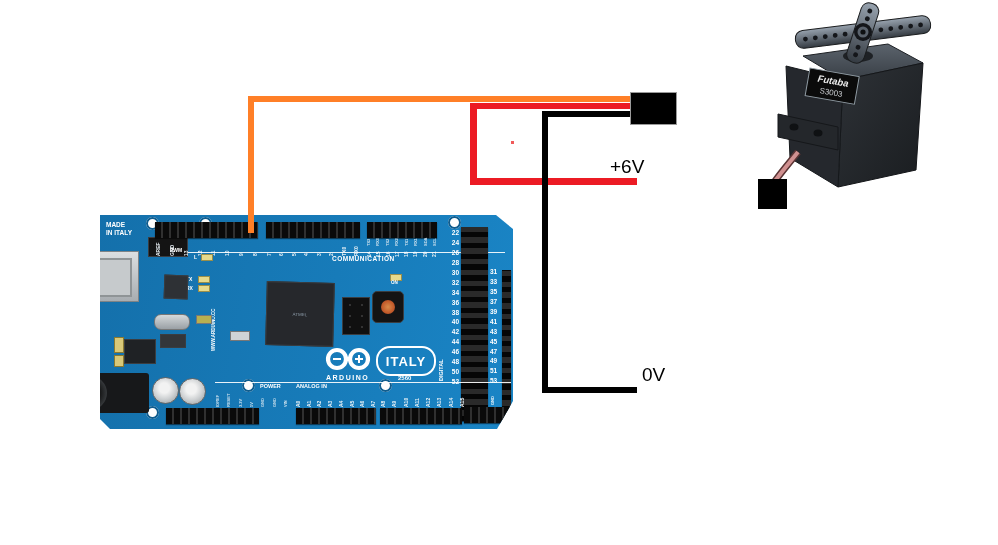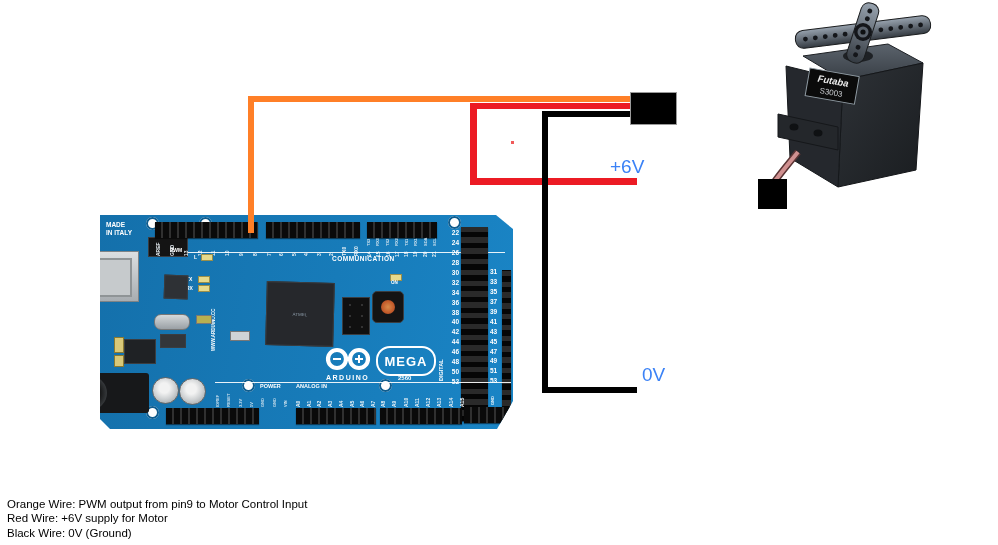--- a/index.html
+++ b/index.html
@@ -4,21 +4,21 @@
 <style>
   html,body{margin:0;padding:0;background:#fff;}
   #canvas{position:relative;width:998px;height:545px;background:#fff;overflow:hidden;
           font-family:"Liberation Sans",sans-serif;}
   .abs{position:absolute;}
 
   
   .wire{position:absolute;}
 
   
-  .vlabel{position:absolute;font-size:19px;color:#3b82f6;font-family:"Liberation Sans",sans-serif;}
+  .vlabel{position:absolute;font-size:19px;color:#000000;font-family:"Liberation Sans",sans-serif;}
 
   
   #captions{position:absolute;left:7px;top:497px;font-size:11.5px;line-height:14.4px;color:#000;}
 
   
   #board{position:absolute;left:100px;top:215px;width:413px;height:214px;
          background:linear-gradient(100deg,#1470ab 0%,#177bb9 55%,#1a85c6 100%);
          clip-path:polygon(0 0,396px 0,413px 14px,413px 186px,397px 214px,10px 214px,0 204px);}
   .hole{position:absolute;width:13px;height:13px;border-radius:50%;background:#fdfdfd;box-shadow:0 0 0 2px #0f5d8f inset;}
   .header{position:absolute;background:repeating-linear-gradient(90deg,#0a0a0a 0 6.5px,#303030 6.5px 8px);
@@ -153,21 +153,21 @@
     <div class="cap" style="left:79px;top:163px;width:25px;height:25px;"></div>
 
     <svg class="abs" style="left:222px;top:132px;" width="58" height="26" viewBox="0 0 58 26">
       <circle cx="15" cy="12" r="9" fill="none" stroke="#fff" stroke-width="4.2"></circle>
       <circle cx="37" cy="12" r="9" fill="none" stroke="#fff" stroke-width="4.2"></circle>
       <rect x="11" y="11" width="8" height="2" fill="#fff"></rect>
       <rect x="33" y="11" width="8" height="2" fill="#fff"></rect>
       <rect x="36" y="8" width="2" height="8" fill="#fff"></rect>
     </svg>
     <div class="wtext" style="left:226px;top:159px;font-size:7px;letter-spacing:1.5px;">ARDUINO</div>
-    <div id="mega-oval" style="left:276px;top:131px;width:56px;height:26px;font-size:13px;">MEGA</div>
+    <div id="mega-oval" style="left:276px;top:131px;width:56px;height:26px;font-size:13px;">ITALY</div>
     <div class="wtext" style="left:298px;top:160px;font-size:6px;">2560</div>
 
     <div class="wtext vtext" style="left:339px;top:130px;height:36px;font-size:5.5px;">DIGITAL</div>
 
     <div class="numcol" style="left:344px;top:13px;width:15px;text-align:right;">
         <span>22</span>
         <span>24</span>
         <span>26</span>
         <span>28</span>
         <span>30</span>
@@ -327,19 +327,14 @@
       <polygon points="30,114 90,127 90,150 30,137" fill="#24272b" stroke="#15171a" stroke-width="1"></polygon>
       <ellipse cx="46" cy="127" rx="4.5" ry="3.5" fill="#0f1113"></ellipse>
       <ellipse cx="70" cy="133" rx="4.5" ry="3.5" fill="#0f1113"></ellipse>
     </g>
 
     <path d="M50,152 C42,162 35,170 27,181" fill="none" stroke="#5a3434" stroke-width="7"></path>
     <path d="M50,152 C42,162 35,170 27,181" fill="none" stroke="#d09090" stroke-width="4"></path>
     <rect x="10" y="179" width="29" height="30" fill="#000"></rect>
   </svg>
 
-  <div id="captions">
-    <div>Orange Wire: PWM output from pin9 to Motor Control Input</div>
-    <div>Red Wire: +6V supply for Motor</div>
-    <div>Black Wire: 0V (Ground)</div>
-  </div>
 
 </div>
 
 </body></html>

